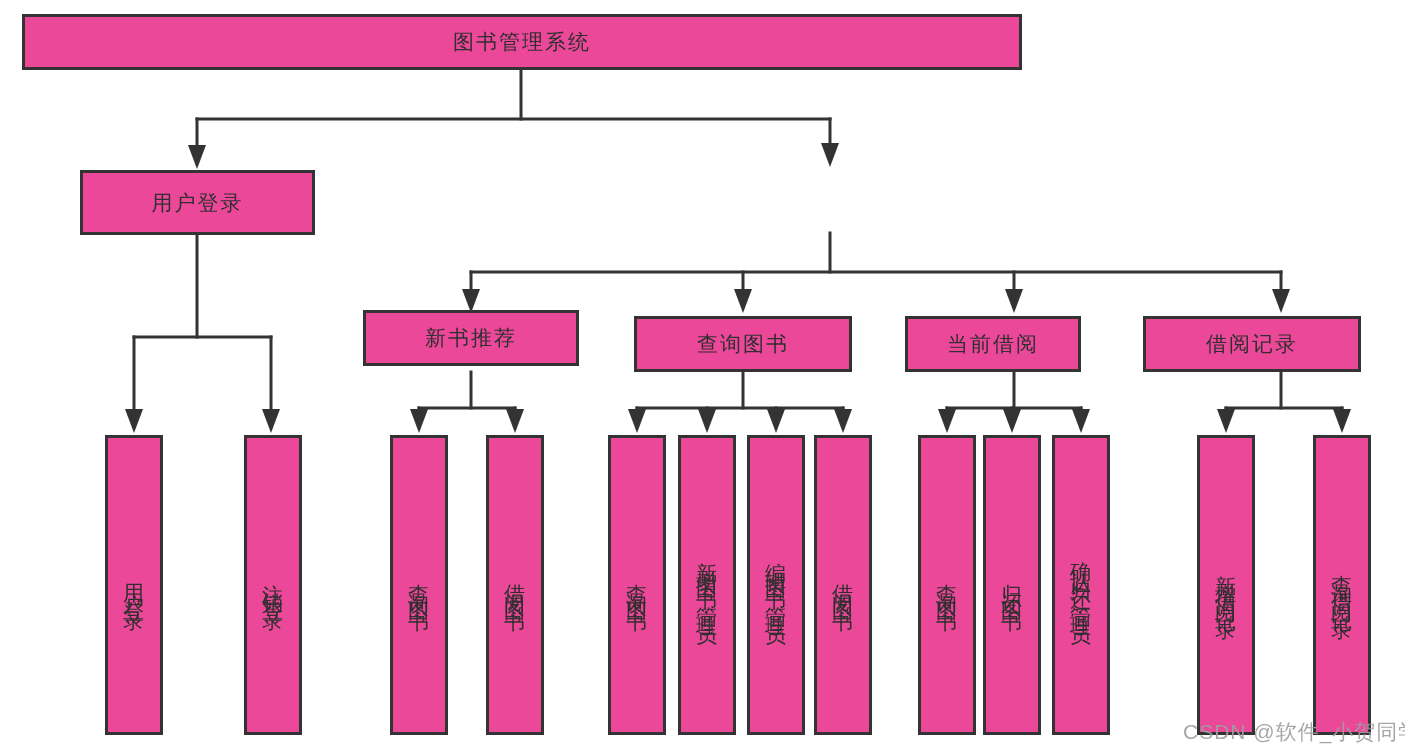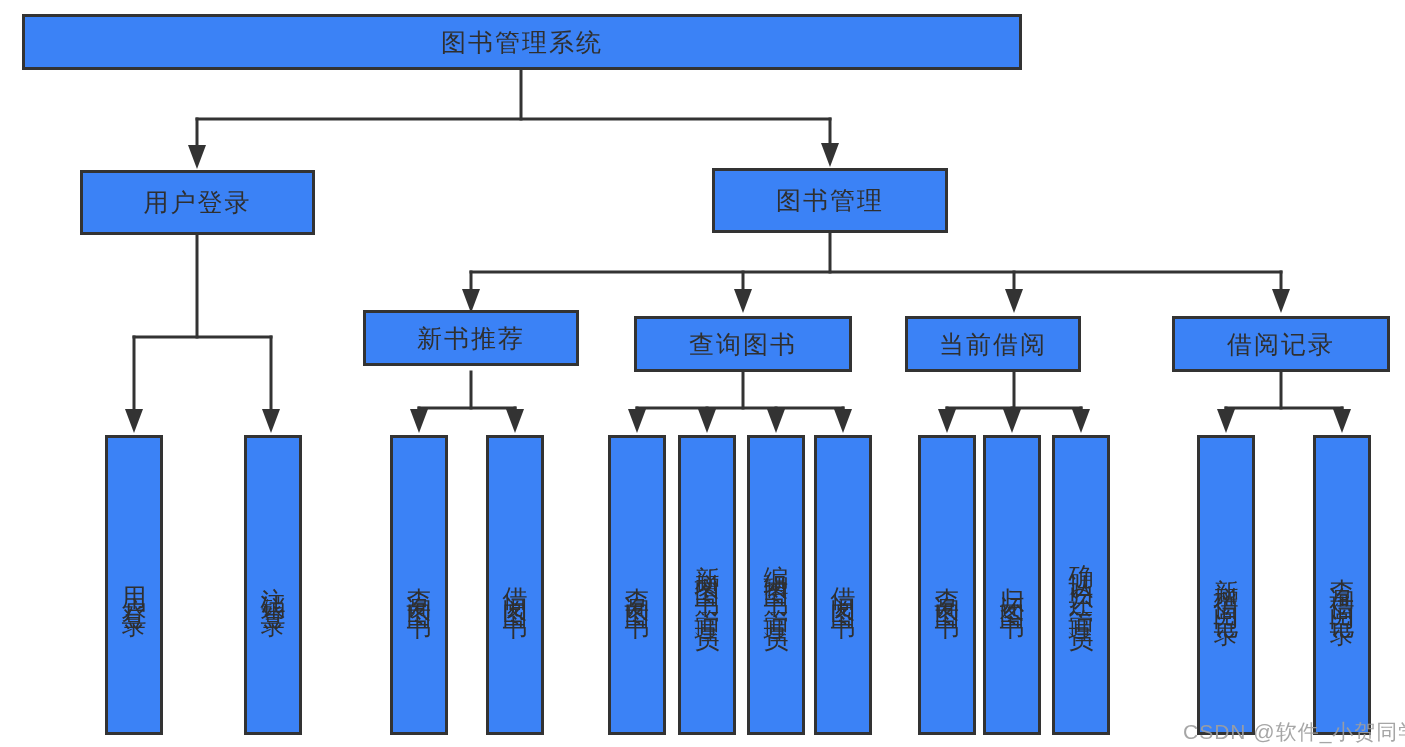--- a/index.html
+++ b/index.html
@@ -12,48 +12,48 @@
     overflow: hidden;
   }
   #wires {
     position: absolute;
     left: 0; top: 0;
     width: 1405px; height: 747px;
   }
   .box {
     position: absolute;
     box-sizing: border-box;
-    background: #3b82f6;
+    background: #ec4899;
     border: 3px solid #333333;
     display: flex;
     align-items: center;
     justify-content: center;
     color: #2f2f2f;
-    font-size: 25px;
+    font-size: 21px;
     letter-spacing: 2px;
     white-space: nowrap;
     text-align: right;
   }
   .leaf {
     writing-mode: vertical-rl;
     text-orientation: mixed;
     letter-spacing: 9px;
     white-space: normal;
     line-height: 1;
   }
   
   .b-root          { left: 22px;   top: 14px;  width: 1000px; height: 56px; }
   
   .b-user-login    { left: 80px;   top: 170px; width: 235px;  height: 65px; }
   .b-book-mgmt     { left: 712px;  top: 168px; width: 236px;  height: 65px; }
   
   .b-new-books     { left: 363px;  top: 310px; width: 216px;  height: 56px; }
   .b-book-borrow   { left: 634px;  top: 316px; width: 218px;  height: 56px; }
   .b-cur-borrow    { left: 905px;  top: 316px; width: 176px;  height: 56px; }
-  .b-records       { left: 1172px; top: 316px; width: 218px;  height: 56px; }
+  .b-records       { left: 1143px; top: 316px; width: 218px;  height: 56px; }
   
   .leaf            { top: 435px;  width: 58px; height: 300px; }
   .l-1  { left: 105px; }
   .l-2  { left: 244px; }
   .l-3  { left: 390px; }
   .l-4  { left: 486px; }
   .l-5  { left: 608px; }
   .l-6  { left: 678px; }
   .l-7  { left: 747px; }
   .l-8  { left: 814px; }
@@ -142,21 +142,20 @@
       <polygon points="1003,409 1021,409 1012,433"></polygon>
       <polygon points="1072,409 1090,409 1081,433"></polygon>
       <polygon points="1217,409 1235,409 1226,433"></polygon>
       <polygon points="1333,409 1351,409 1342,433"></polygon>
     </g>
   </svg>
 
   <div class="box b-root">图书管理系统</div>
 
   <div class="box b-user-login">用户登录</div>
-  <div class="box b-book-mgmt">图书管理</div>
 
   <div class="box b-new-books">新书推荐</div>
   <div class="box b-book-borrow">查询图书</div>
   <div class="box b-cur-borrow">当前借阅</div>
   <div class="box b-records">借阅记录</div>
 
   <div class="box leaf l-1">用户登录</div>
   <div class="box leaf l-2">注销登录</div>
 
   <div class="box leaf l-3">查询图书</div>

